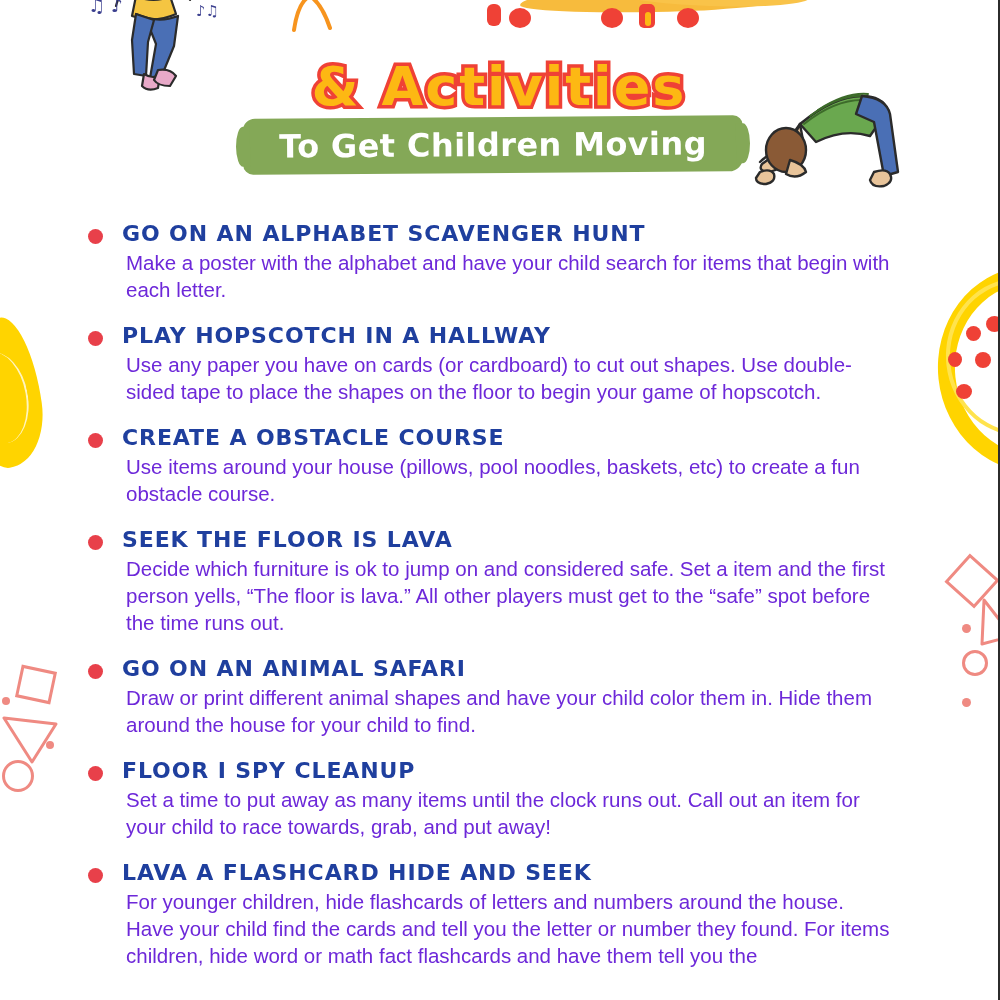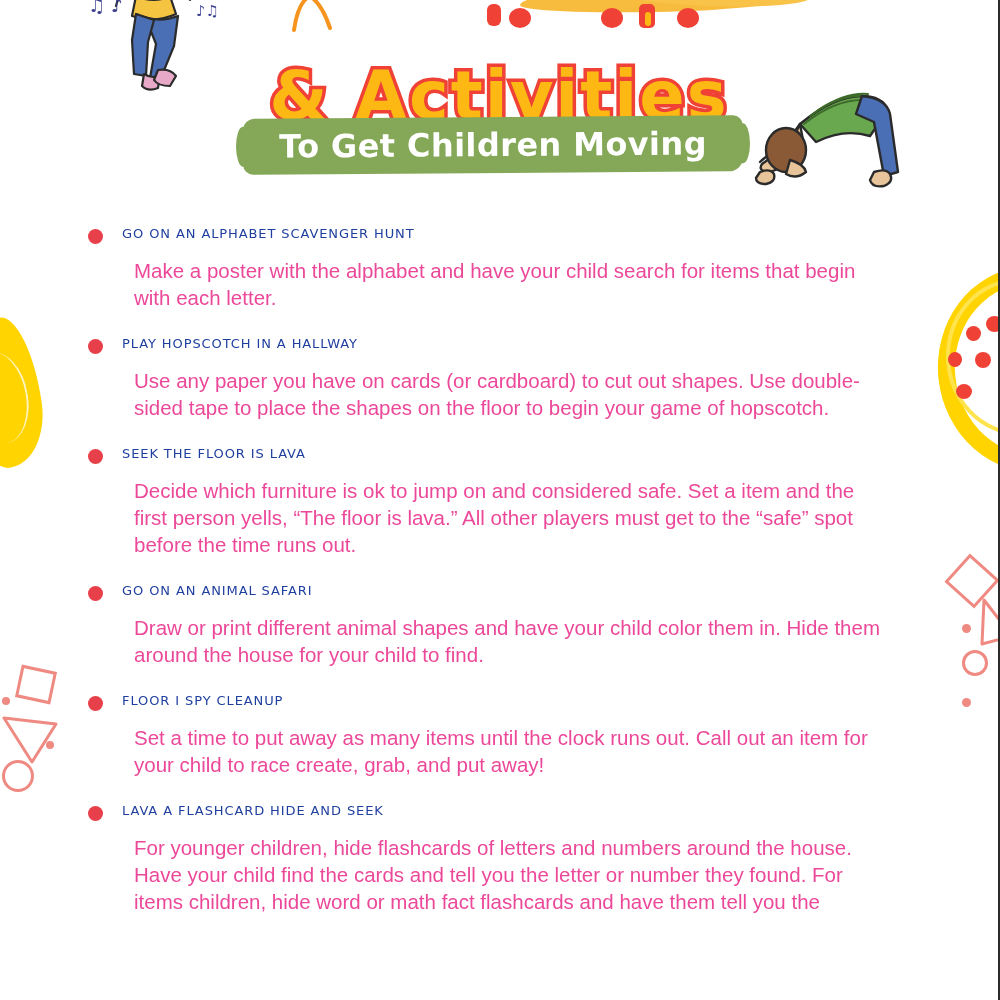--- a/index.html
+++ b/index.html
@@ -104,21 +104,21 @@
 
   
   .header { position: relative; height: 200px; }
 
   .title-main {
     position: absolute;
     left: 0; right: 0; top: 4px;
     text-align: center;
     font-family: "DejaVu Sans", sans-serif;
     font-weight: bold;
-    font-size: 67px;
+    font-size: 54px;
     line-height: 94px;
     letter-spacing: 2px;
     color: #fdb813;
     -webkit-text-stroke: 7px #ef4136;
     paint-order: stroke fill;
     white-space: nowrap;
   }
 
   .banner {
     position: absolute;
@@ -177,32 +177,32 @@
   .bullet {
     position: absolute;
     left: 0; top: 7px;
     width: 15px; height: 15px;
     background: #e8404a;
     border-radius: 50%;
   }
   .item-title {
     color: #1f3f9e;
     font-family: "DejaVu Sans", sans-serif;
-    font-weight: normal;
-    font-size: 13px;
+    font-weight: bold;
+    font-size: 22px;
     line-height: 23px;
     letter-spacing: .9px;
     margin: 0 0 4px 0;
   }
   .item-body {
-    color: #ec4899;
+    color: #6d28d9;
     font-family: "Liberation Sans", sans-serif;
     font-size: 20.5px;
     line-height: 27px;
-    margin: 12px;
+    margin: 4px;
     max-width: 775px;
   }
 </style>
 </head>
 <body>
 
 <div class="page">
 
   <div class="decor wave-top"></div>
   <div class="decor wave-top2"></div>
@@ -291,37 +291,42 @@
       <h2 class="item-title">GO ON AN ALPHABET SCAVENGER HUNT</h2>
       <p class="item-body">Make a poster with the alphabet and have your child search for items that begin with each letter.</p>
     </div>
 
     <div class="item">
       <span class="bullet"></span>
       <h2 class="item-title">PLAY HOPSCOTCH IN A HALLWAY</h2>
       <p class="item-body">Use any paper you have on cards (or cardboard) to cut out shapes. Use double-sided tape to place the shapes on the floor to begin your game of hopscotch.</p>
     </div>
 
+    <div class="item">
+      <span class="bullet"></span>
+      <h2 class="item-title">CREATE A OBSTACLE COURSE</h2>
+      <p class="item-body">Use items around your house (pillows, pool noodles, baskets, etc) to create a fun obstacle course.</p>
+    </div>
 
     <div class="item">
       <span class="bullet"></span>
       <h2 class="item-title">SEEK THE FLOOR IS LAVA</h2>
       <p class="item-body">Decide which furniture is ok to jump on and considered safe. Set a item and the first person yells, “The floor is lava.” All other players must get to the “safe” spot before the time runs out.</p>
     </div>
 
     <div class="item">
       <span class="bullet"></span>
       <h2 class="item-title">GO ON AN ANIMAL SAFARI</h2>
       <p class="item-body">Draw or print different animal shapes and have your child color them in. Hide them around the house for your child to find.</p>
     </div>
 
     <div class="item">
       <span class="bullet"></span>
       <h2 class="item-title">FLOOR I SPY CLEANUP</h2>
-      <p class="item-body">Set a time to put away as many items until the clock runs out. Call out an item for your child to race create, grab, and put away!</p>
+      <p class="item-body">Set a time to put away as many items until the clock runs out. Call out an item for your child to race towards, grab, and put away!</p>
     </div>
 
     <div class="item">
       <span class="bullet"></span>
       <h2 class="item-title">LAVA A FLASHCARD HIDE AND SEEK</h2>
       <p class="item-body">For younger children, hide flashcards of letters and numbers around the house. Have your child find the cards and tell you the letter or number they found. For items children, hide word or math fact flashcards and have them tell you the</p>
     </div>
 
   </div>
 </div>

